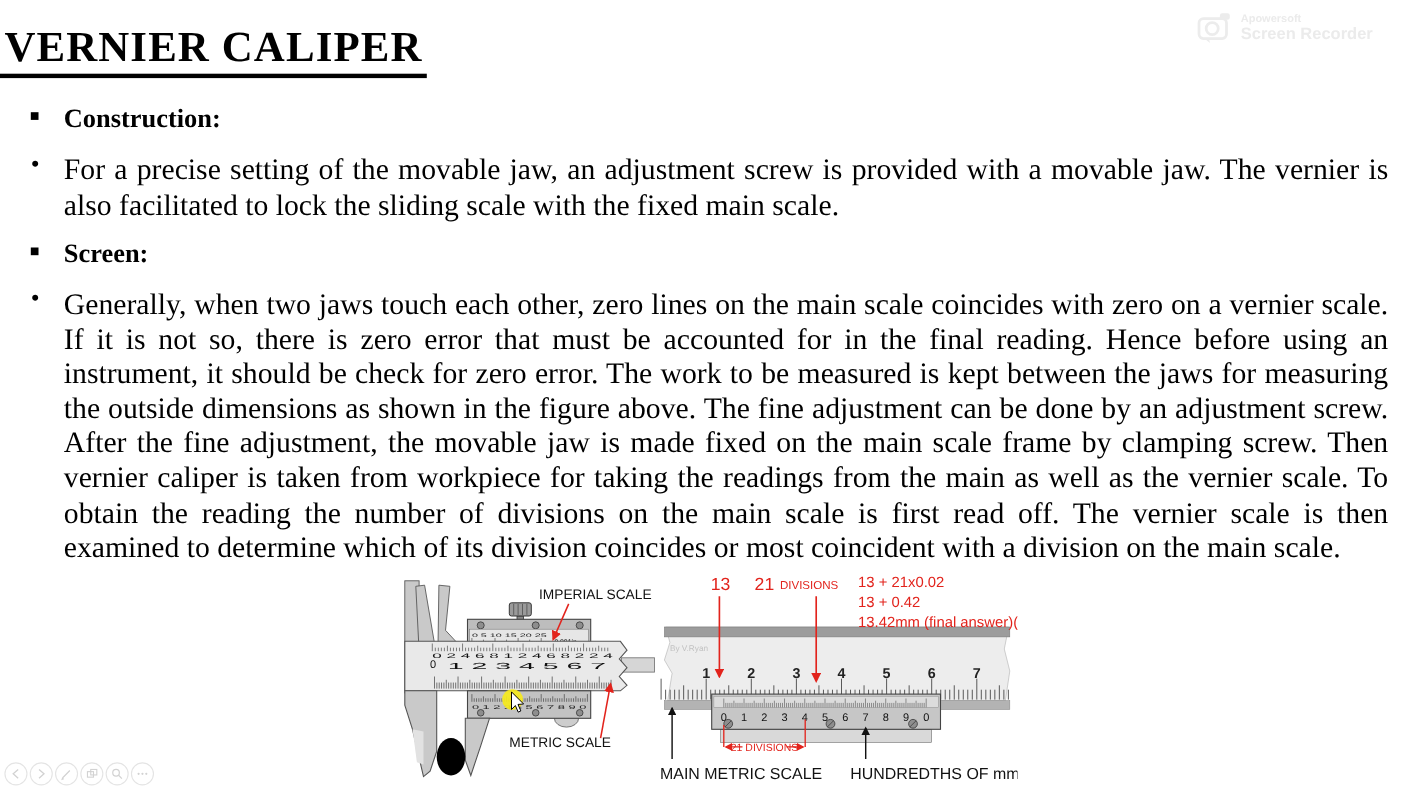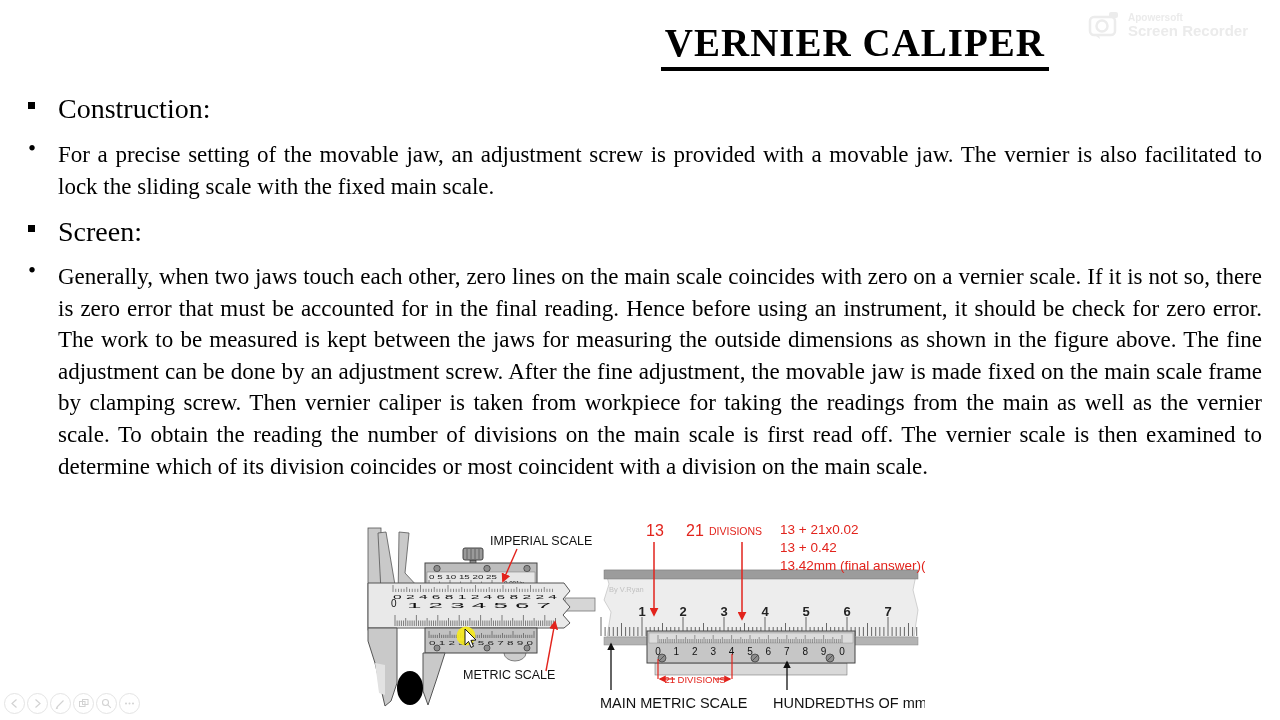--- a/index.html
+++ b/index.html
@@ -1,26 +1,26 @@
 <!DOCTYPE html>
 <html><head>
 <meta charset="utf-8">
 <style>
   html,body{margin:0;padding:0;width:1280px;height:720px;background:#ffffff;overflow:hidden;}
   body{font-family:"Liberation Serif",serif;color:#000;position:relative;}
 
-  .title-wrap{position:absolute;top:20px;left:17px;width:1032px;text-align:right;}
+  .title-wrap{position:absolute;top:20px;left:0;width:1032px;text-align:left;}
   .title-wrap span{font-size:39px;font-weight:bold;letter-spacing:1px;border-bottom:4px solid #000;padding:0 4px 3px 4px;}
 
   .block{position:absolute;left:0;width:1280px;}
   .bullet{position:absolute;left:28px;}
   .bullet.square{top:9px;width:7px;height:7px;background:#000;}
   .bullet.dot{top:-2px;font-size:23px;line-height:23px;}
-  .btext{position:absolute;left:58px;width:1204px;font-size:23px;line-height:31.6px;text-align:justify;text-align-last:left;}
-  .btext.head{font-weight:normal;font-size:28px;}
+  .btext{position:absolute;left:58px;width:1204px;font-size:27px;line-height:31.6px;text-align:justify;text-align-last:left;}
+  .btext.head{font-weight:bold;font-size:24px;}
 
   .figure{position:absolute;}
   svg text{font-family:"Liberation Sans",sans-serif;}
 
   
   .ptoolbar{position:absolute;left:4px;top:693px;display:flex;gap:2px;}
   .pbtn{width:19px;height:19px;border:1px solid #e4e4e4;border-radius:50%;background:#fff;
         display:flex;align-items:center;justify-content:center;}
   .pbtn svg{display:block;}
 

